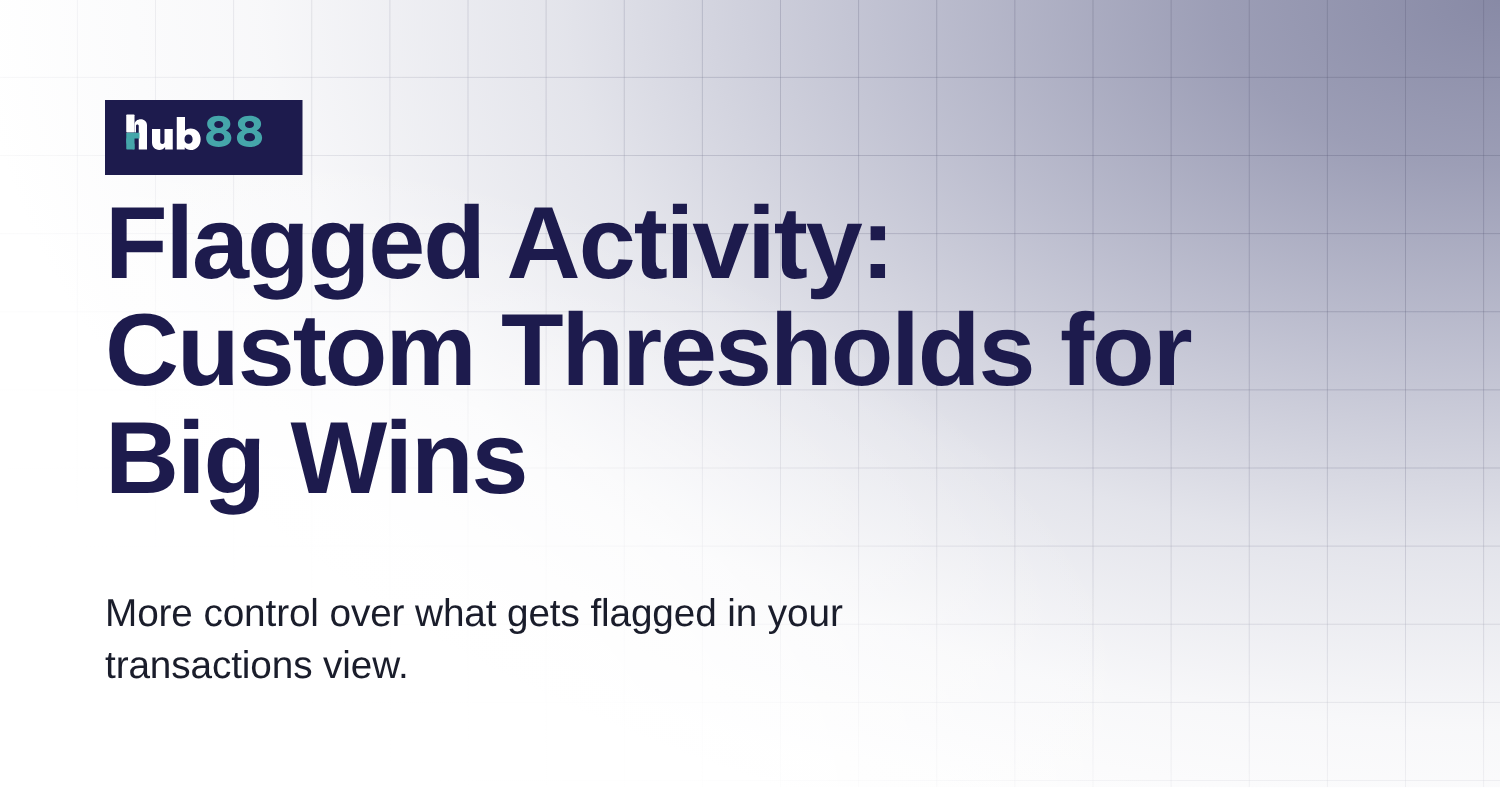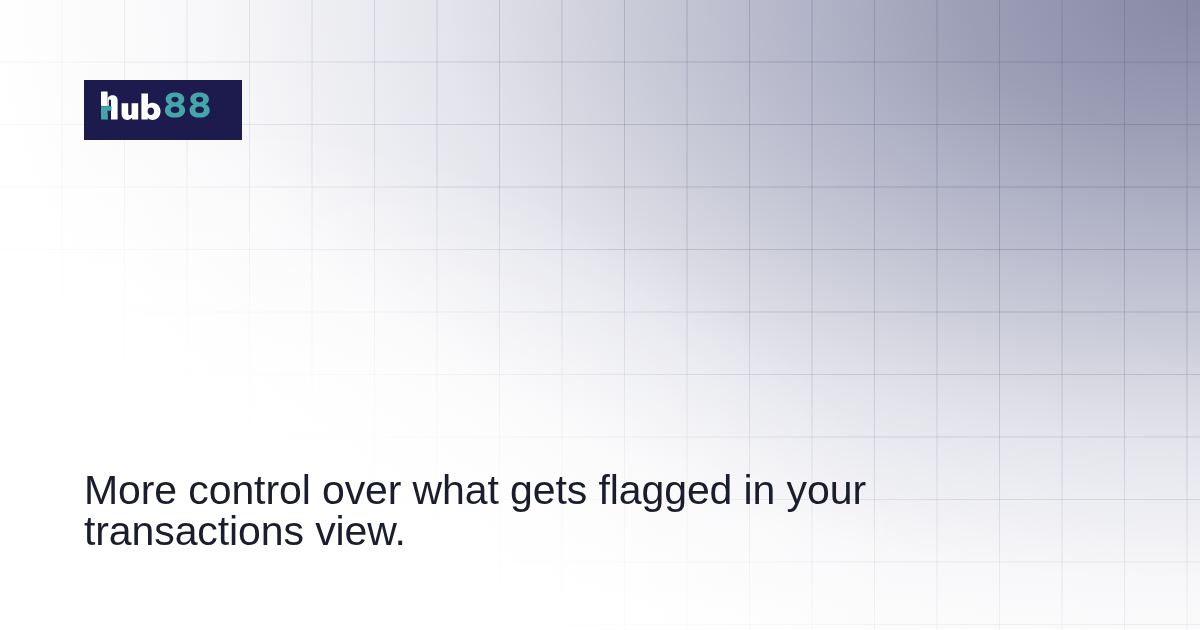--- a/index.html
+++ b/index.html
@@ -123,21 +123,21 @@
   
   .subhead {
     position: absolute;
     left: 84px;
     top: 470px;
     width: 790px;
     margin: 0;
     color: #1a1d2b;
     font-family: "Liberation Sans", sans-serif;
     font-weight: 400;
-    font-size: 41px;
+    font-size: 31px;
     line-height: 41px;
     letter-spacing: -0.1px;
     white-space: pre-line;
   }
 </style>
 </head>
 <body>
 
 <div class="banner">
 
@@ -160,18 +160,21 @@
           <path d="M22.6 15.2 L29.2 15.2 L29.2 25.6 C29.2 26.6 29.9 27.2 30.9 27.2 C31.9 27.2 32.6 26.6 32.6 25.6 L32.6 15.2 L39.2 15.2 L39.2 31.5 L33.1 31.5 L33.1 29.6 C32.0 31.1 30.4 31.9 28.4 31.9 C24.9 31.9 22.6 29.5 22.6 25.8 Z" fill="#ffffff"></path>
 
           <path d="M42.4 5.6 L49.0 5.6 L49.0 16.6 C50.1 15.3 51.7 14.7 53.5 14.7 C58.2 14.7 61.5 18.3 61.5 23.3 C61.5 28.3 58.2 32.0 53.5 32.0 C51.6 32.0 49.9 31.2 48.8 29.8 L48.8 31.5 L42.4 31.5 Z M51.8 27.0 C53.8 27.0 55.1 25.5 55.1 23.3 C55.1 21.1 53.8 19.6 51.8 19.6 C49.9 19.6 48.6 21.1 48.6 23.3 C48.6 25.5 49.9 27.0 51.8 27.0 Z" fill="#ffffff"></path>
 
           <path d="M76.0 4.6 C81.6 4.6 85.3 7.2 85.3 11.2 C85.3 13.5 84.0 15.3 81.8 16.3 C84.5 17.3 86.1 19.4 86.1 22.2 C86.1 26.7 82.1 29.6 76.0 29.6 C69.9 29.6 65.9 26.7 65.9 22.2 C65.9 19.4 67.5 17.3 70.2 16.3 C68.0 15.3 66.7 13.5 66.7 11.2 C66.7 7.2 70.4 4.6 76.0 4.6 Z M76.0 8.8 C73.8 8.8 72.4 9.9 72.4 11.6 C72.4 13.3 73.8 14.4 76.0 14.4 C78.2 14.4 79.6 13.3 79.6 11.6 C79.6 9.9 78.2 8.8 76.0 8.8 Z M76.0 18.4 C73.3 18.4 71.6 19.7 71.6 21.7 C71.6 23.7 73.3 25.0 76.0 25.0 C78.7 25.0 80.4 23.7 80.4 21.7 C80.4 19.7 78.7 18.4 76.0 18.4 Z" fill="#45a6aa"></path>
           <path d="M100.6 4.6 C106.2 4.6 109.9 7.2 109.9 11.2 C109.9 13.5 108.6 15.3 106.4 16.3 C109.1 17.3 110.7 19.4 110.7 22.2 C110.7 26.7 106.7 29.6 100.6 29.6 C94.5 29.6 90.5 26.7 90.5 22.2 C90.5 19.4 92.1 17.3 94.8 16.3 C92.6 15.3 91.3 13.5 91.3 11.2 C91.3 7.2 95.0 4.6 100.6 4.6 Z M100.6 8.8 C98.4 8.8 97.0 9.9 97.0 11.6 C97.0 13.3 98.4 14.4 100.6 14.4 C102.8 14.4 104.2 13.3 104.2 11.6 C104.2 9.9 102.8 8.8 100.6 8.8 Z M100.6 18.4 C97.9 18.4 96.2 19.7 96.2 21.7 C96.2 23.7 97.9 25.0 100.6 25.0 C103.3 25.0 105.0 23.7 105.0 21.7 C105.0 19.7 103.3 18.4 100.6 18.4 Z" fill="#45a6aa"></path>
         </svg>
       </span>
     </div>
 
+    <h1 class="headline">Flagged Activity:
+Custom Thresholds for
+Big Wins</h1>
 
     <p class="subhead">More control over what gets flagged in your
 transactions view.</p>
 
   </div>
 </div>
 
 </body></html>

